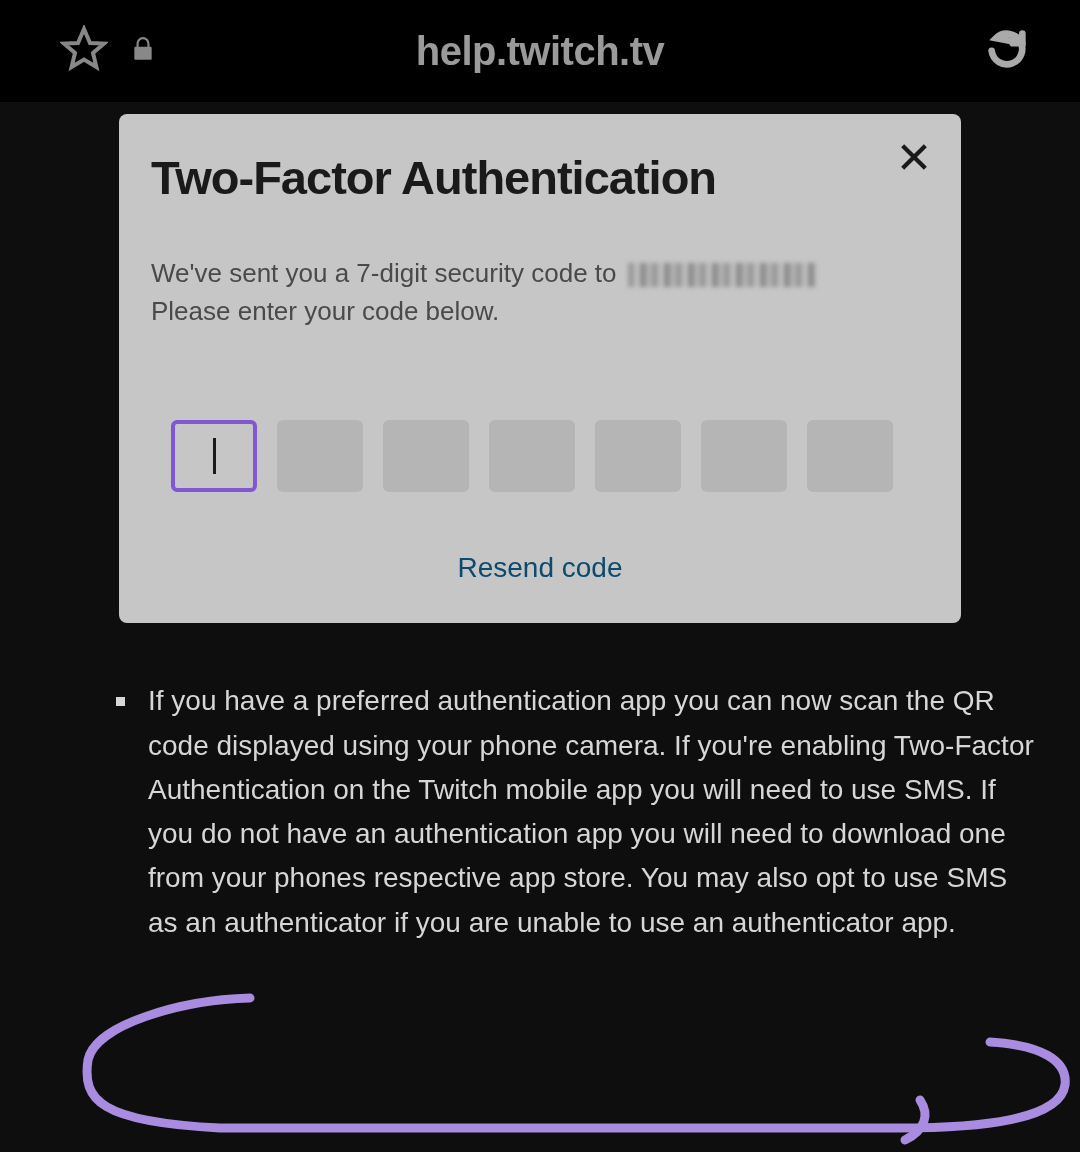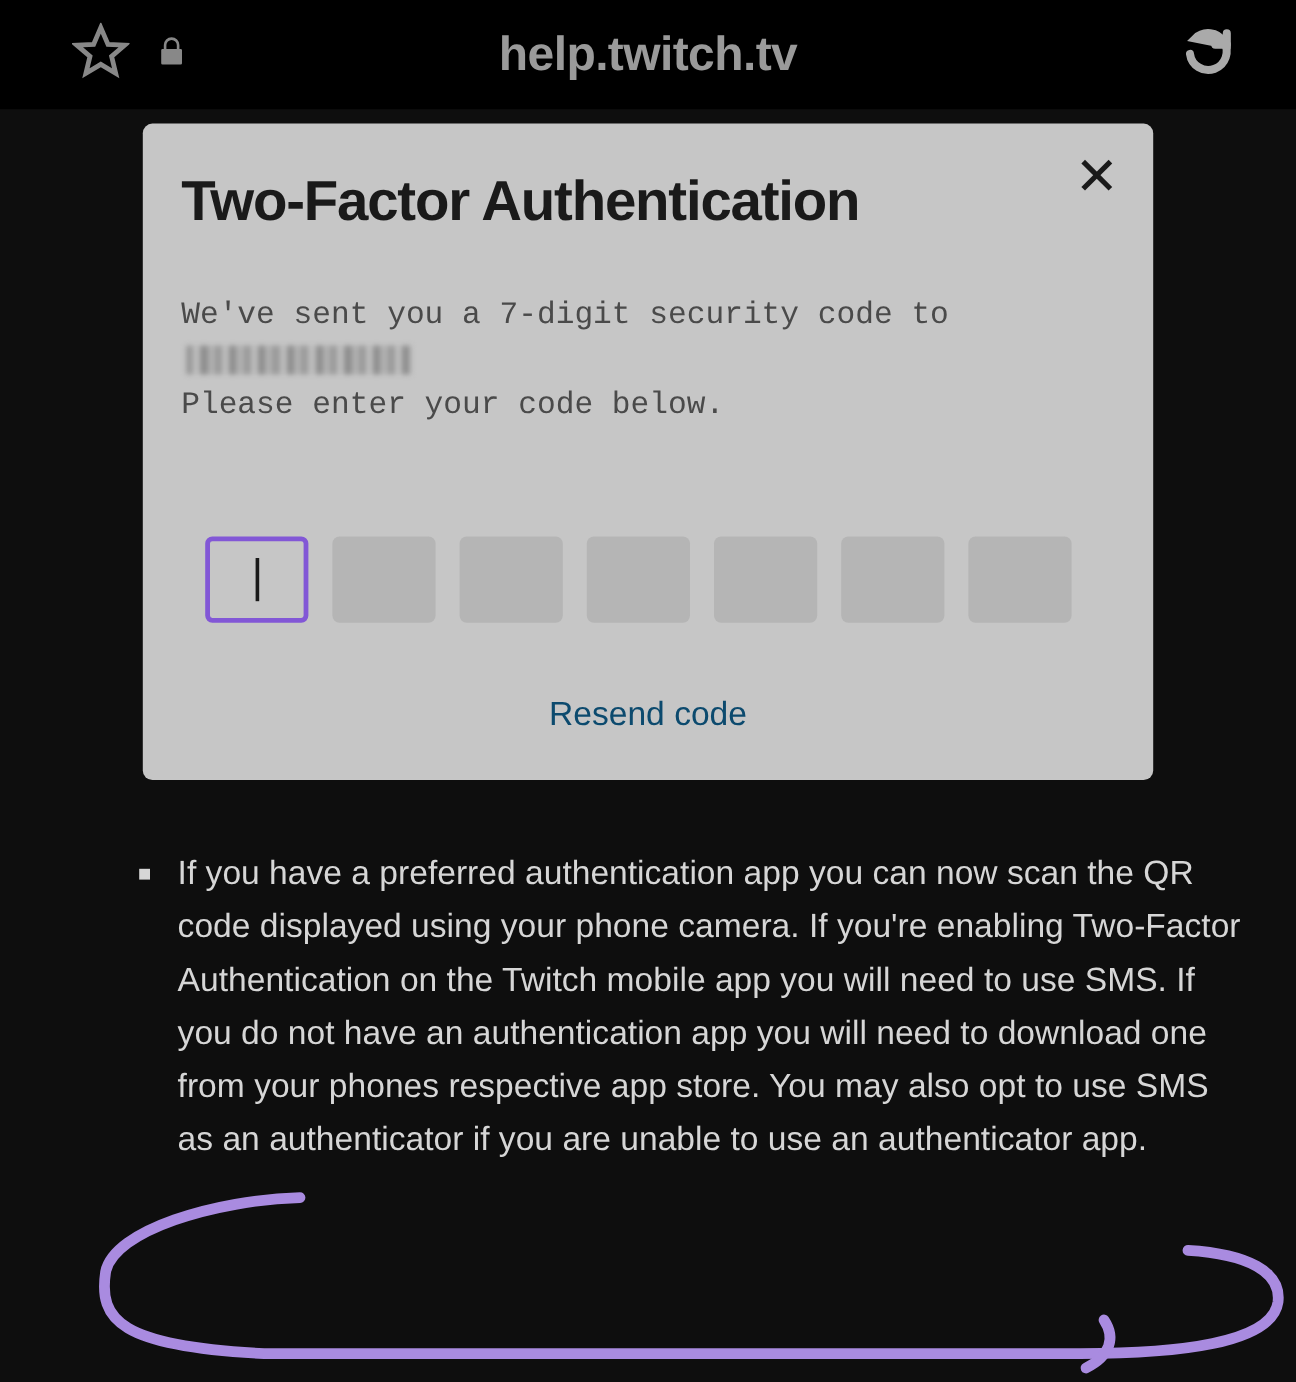--- a/index.html
+++ b/index.html
@@ -5,21 +5,21 @@
     * { margin: 0; padding: 0; box-sizing: border-box; }
     body {
       width: 1080px;
       height: 1152px;
       background: #0e0e0e;
       font-family: -apple-system, BlinkMacSystemFont, "Segoe UI", Helvetica, Arial, sans-serif;
       overflow: hidden;
       position: relative;
     }
     .browser-bar {
-      height: 91px;
+      height: 102px;
       background: #000;
       display: flex;
       align-items: center;
       padding: 0 50px 0 60px;
       position: relative;
     }
     .browser-left {
       display: flex;
       align-items: center;
       gap: 22px;
@@ -64,21 +64,20 @@
       font-weight: 800;
       color: #1a1a1a;
       letter-spacing: -1px;
       margin-bottom: 50px;
     }
     .modal-desc {
       color: #4a4a4a;
       font-size: 26px;
       line-height: 1.45;
       margin-bottom: 90px;
-      font-family: Liberation Mono, monospace;
     }
     .modal-desc .redacted {
       display: inline-block;
       width: 188px;
       height: 24px;
       vertical-align: middle;
       background: repeating-linear-gradient(90deg,#9a9a9a 0 6px,#bdbdbd 6px 12px,#8e8e8e 12px 18px,#b0b0b0 18px 24px);
       filter: blur(2px);
       margin-left: 4px;
     }

